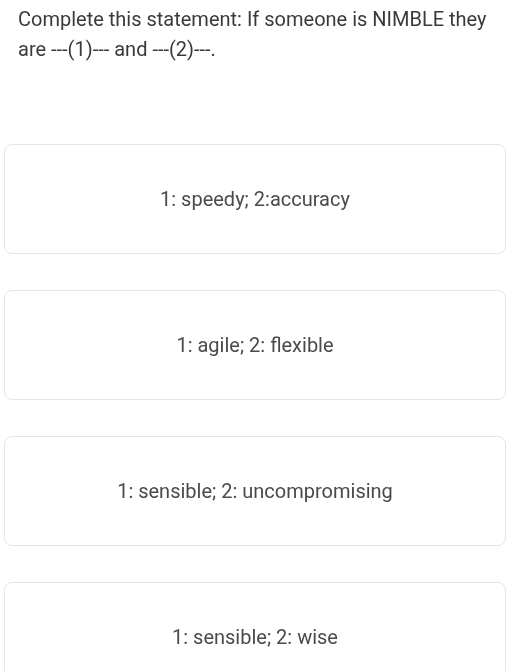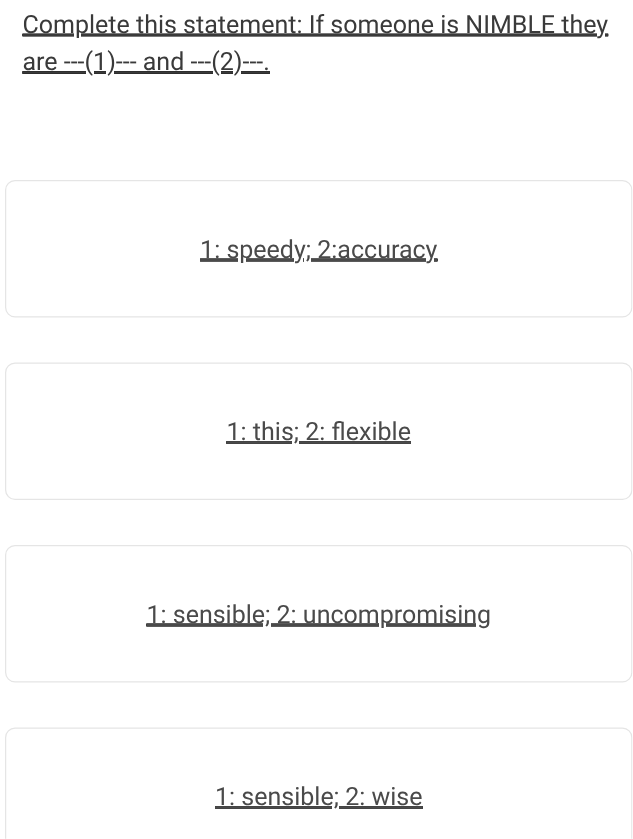--- a/index.html
+++ b/index.html
@@ -1,19 +1,18 @@
 <!DOCTYPE html>
 <html><head>
   <meta charset="utf-8">
   <style>
     * {
       margin: 0;
       padding: 0;
       box-sizing: border-box;
-      text-decoration: underline;
     }
     body {
       font-family: -apple-system, BlinkMacSystemFont, "Segoe UI", Roboto, "Helvetica Neue", Arial, sans-serif;
       background: #ffffff;
       width: 506px;
       height: 671px;
       overflow: hidden;
     }
     .question-text {
       font-size: 20px;
@@ -46,21 +45,21 @@
 </head>
 <body>
 
 <div class="question-text">Complete this statement: If someone is NIMBLE they are ---(1)--- and ---(2)---.</div>
 
 <div class="options-container">
   <div class="option-card">
     <span>1: speedy; 2:accuracy</span>
   </div>
   <div class="option-card">
-    <span>1: this; 2: flexible</span>
+    <span>1: agile; 2: flexible</span>
   </div>
   <div class="option-card">
     <span>1: sensible; 2: uncompromising</span>
   </div>
   <div class="option-card">
     <span>1: sensible; 2: wise</span>
   </div>
 </div>
 
 </body></html>

